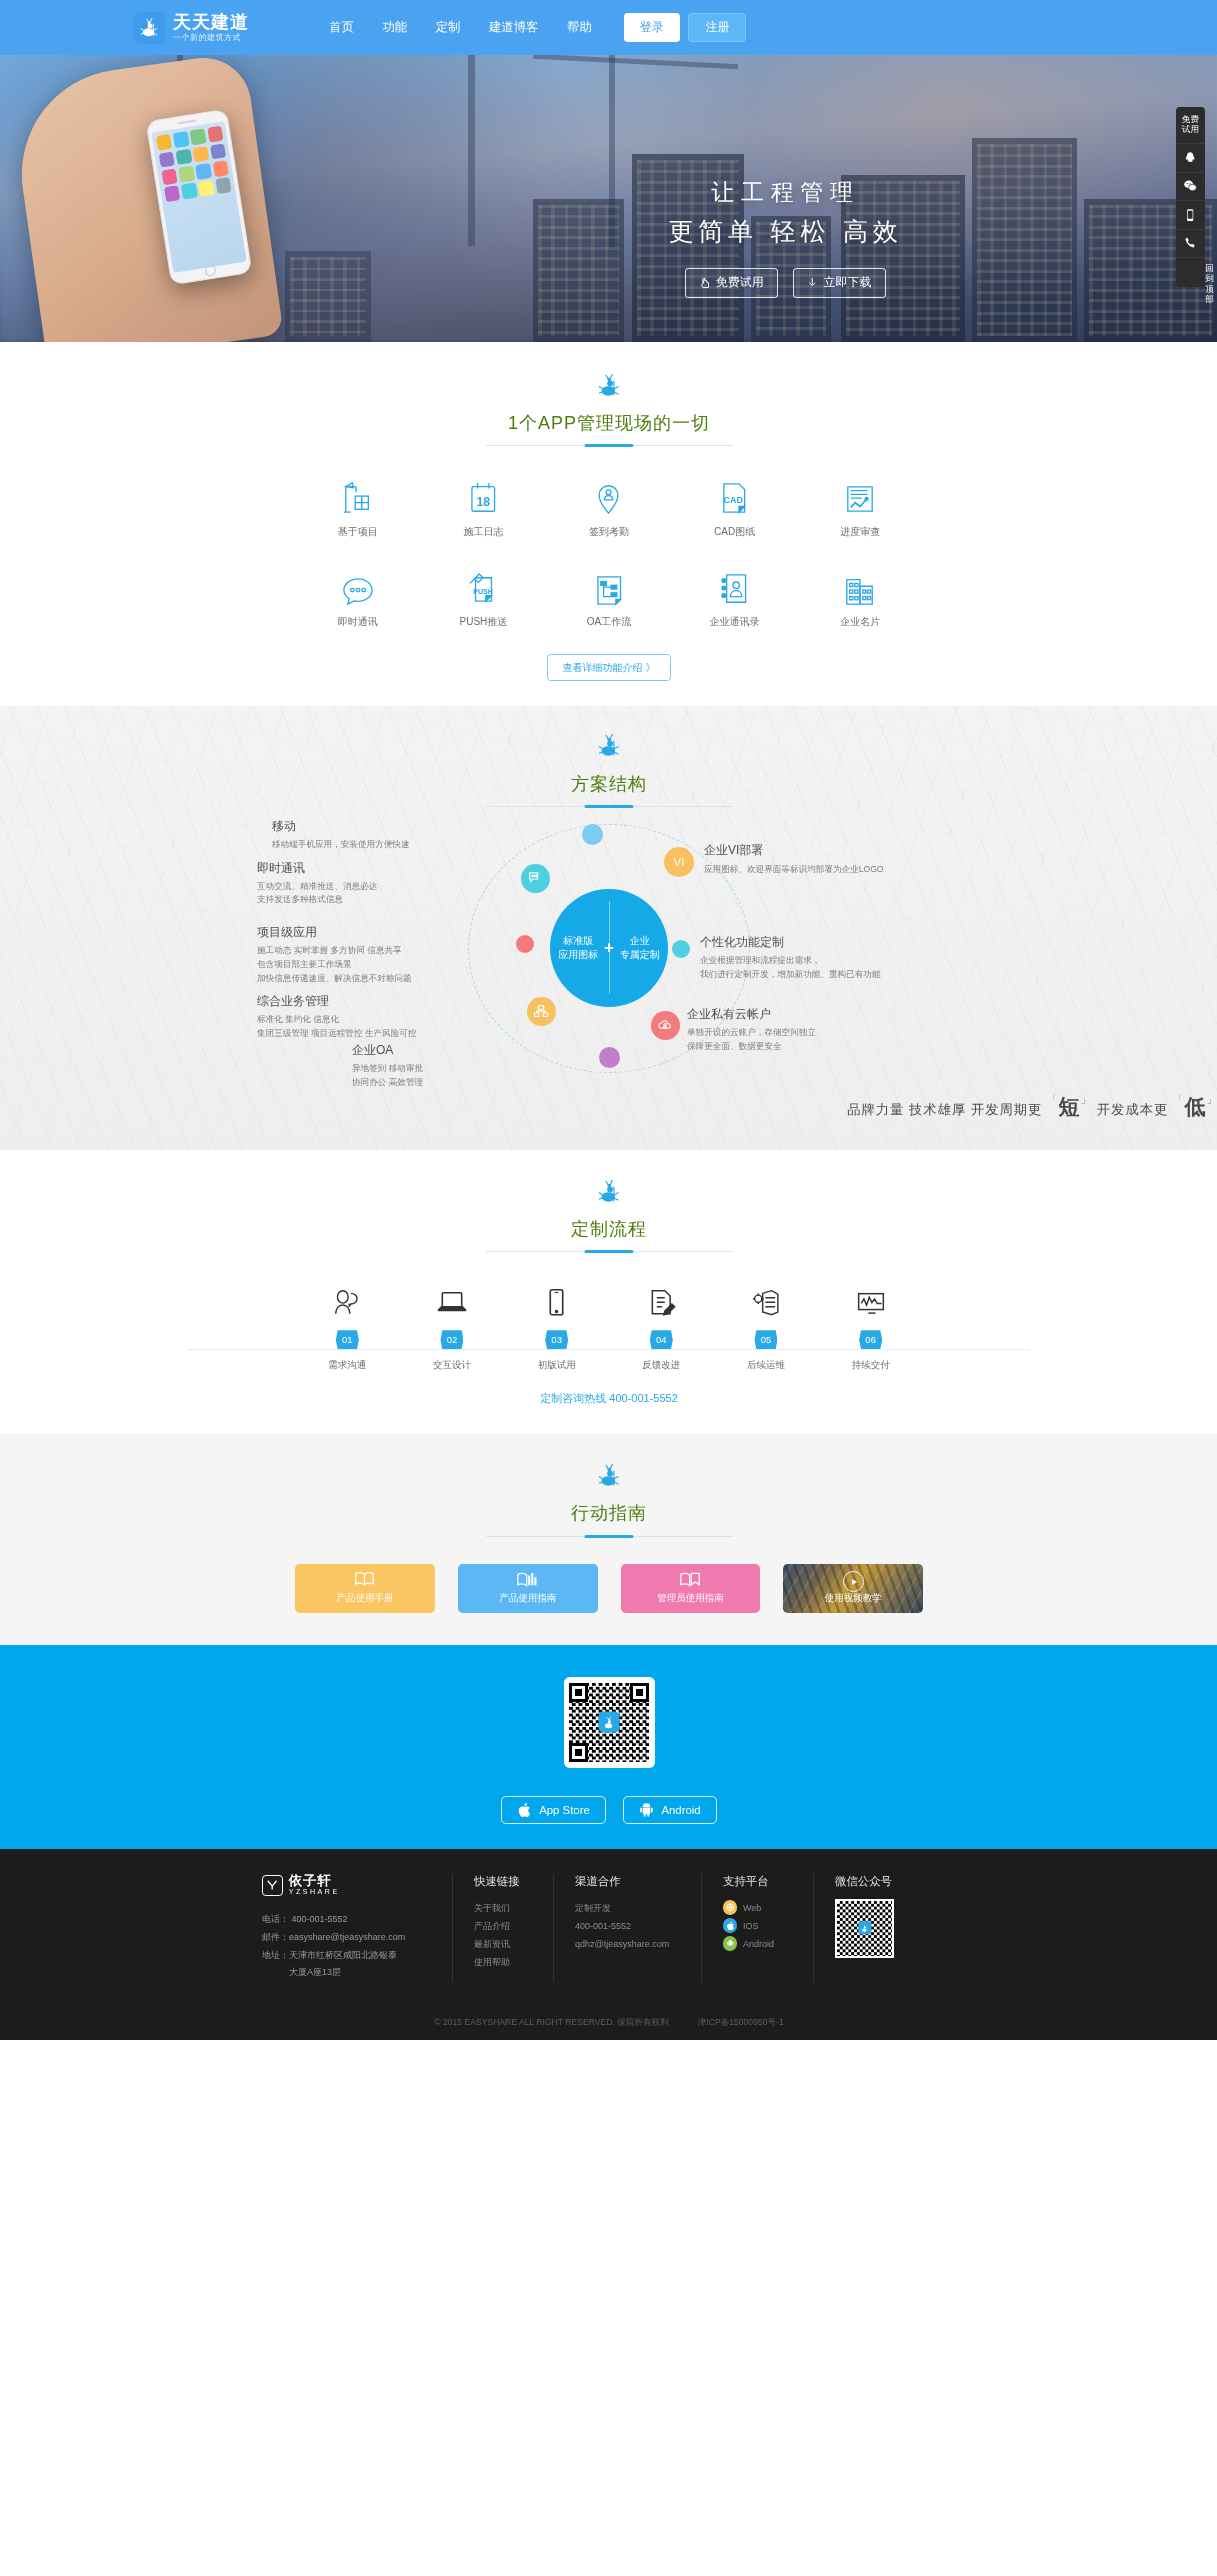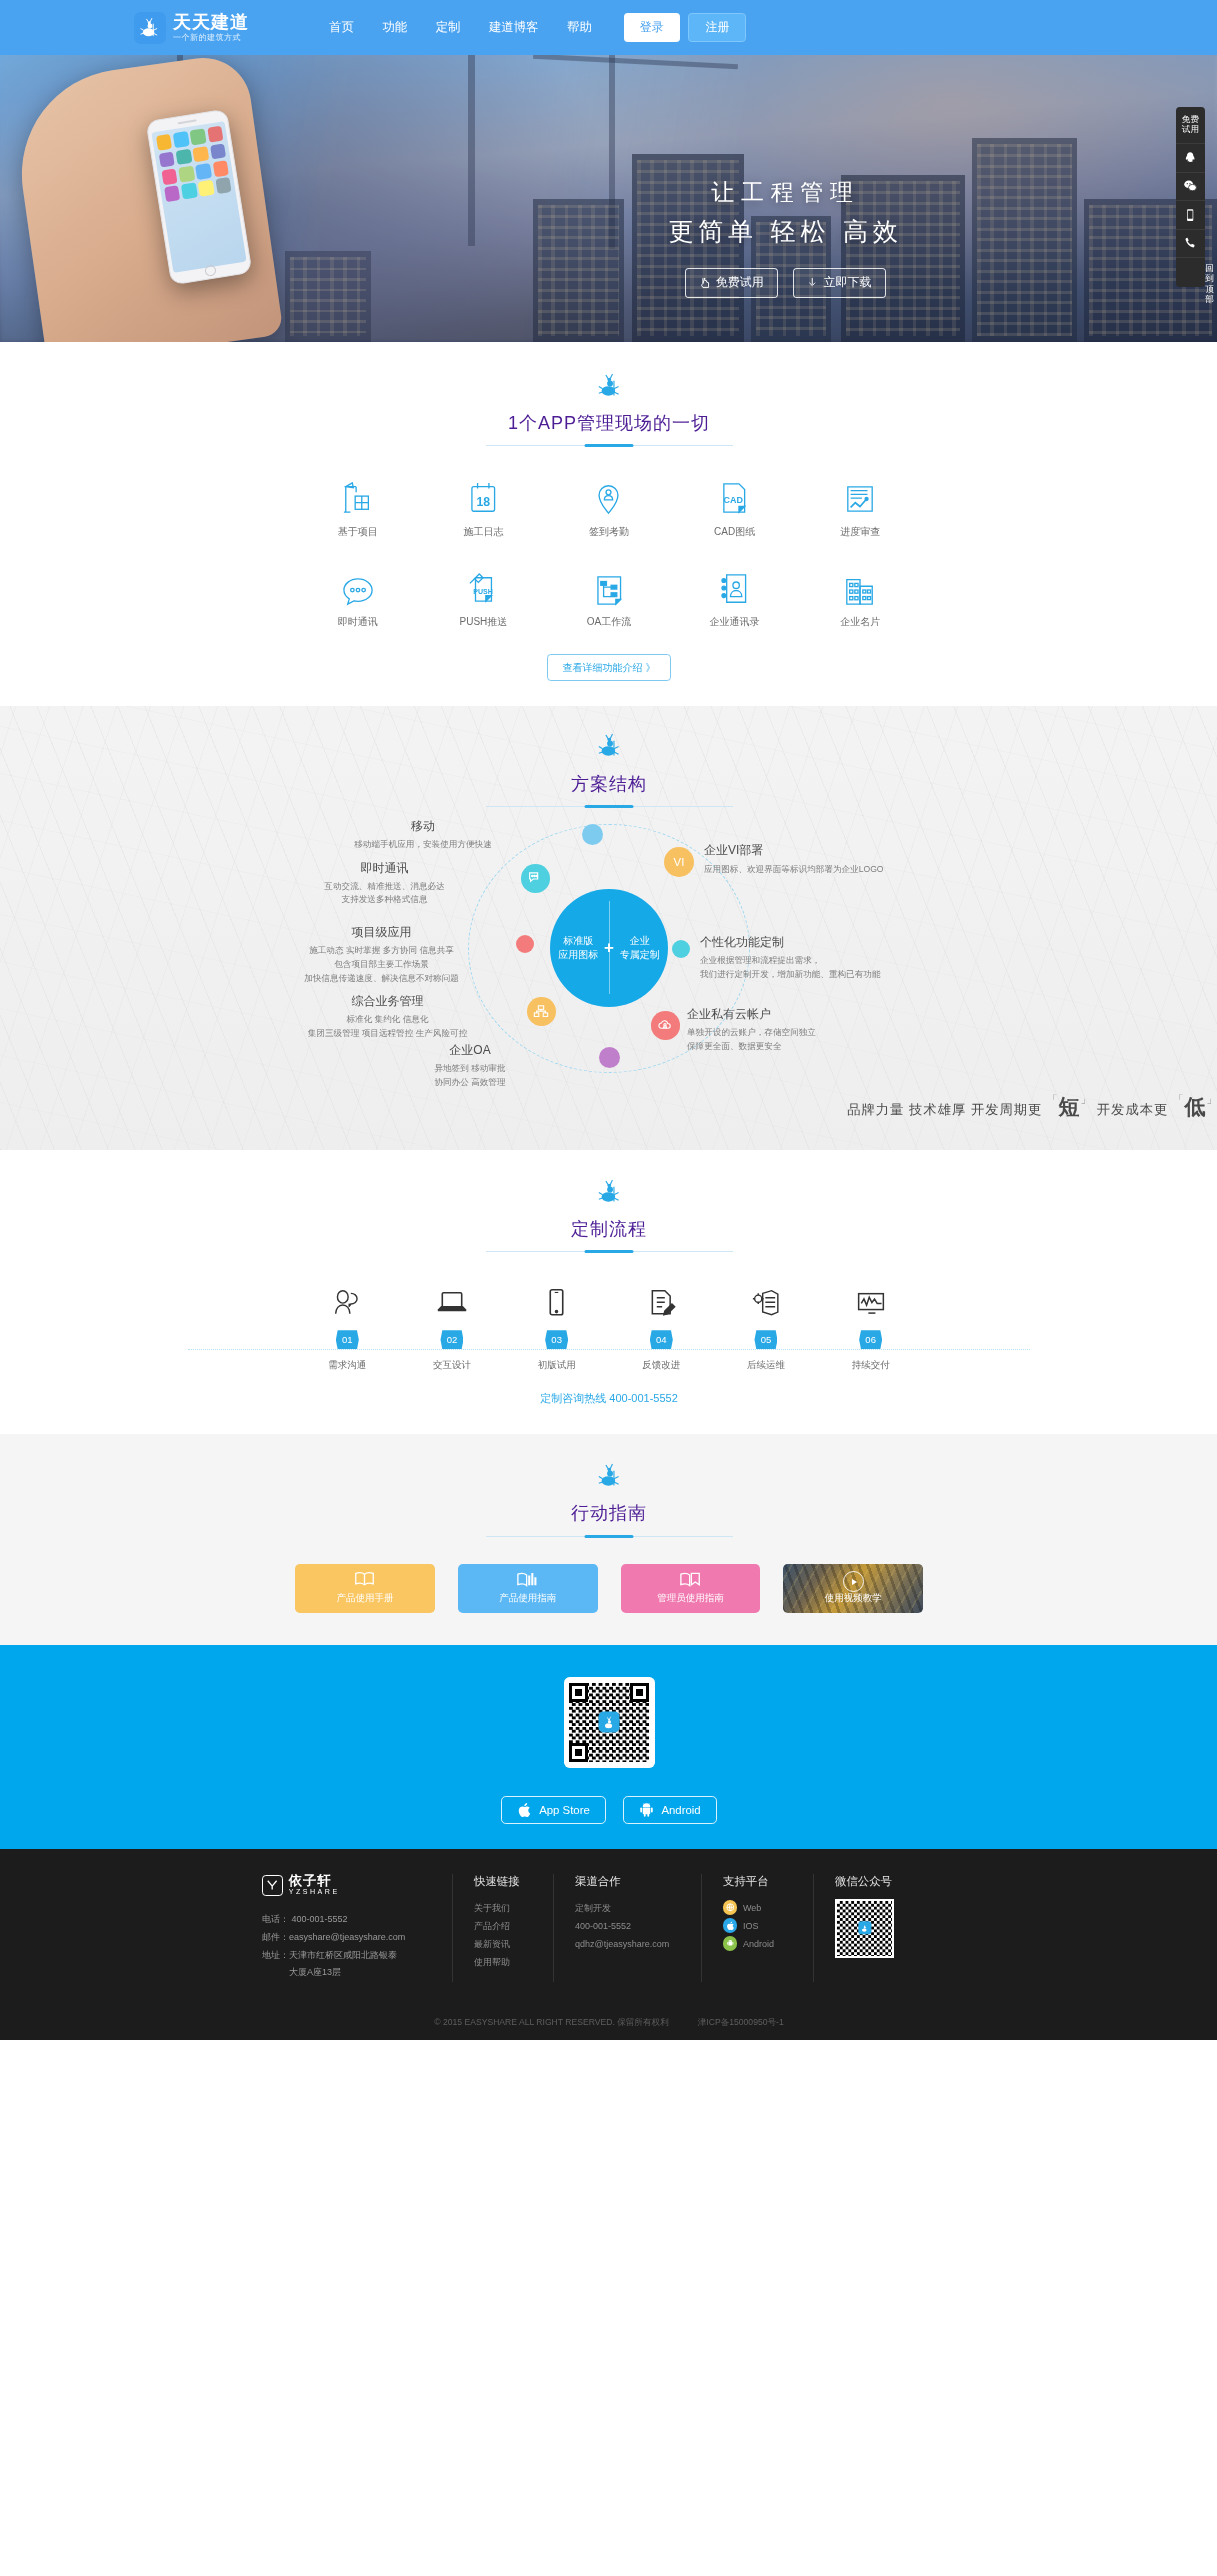--- a/index.html
+++ b/index.html
@@ -129,21 +129,21 @@
     display:flex; align-items:center; justify-content:center; cursor:pointer;
   }
   .dock-bottom {
     width:28.5px; height:30px; background:#2c2c2c; border-top:1px solid #3c3c3c;
     border-radius:0 0 3.8px 3.8px; color:#fff; font-size:8.6px; line-height:10.5px;
     text-align:center; padding-top:4.8px; cursor:pointer;padding-left:29px;
   }
 
   
   .sec-head { text-align:center; }
-  .sec-title { font-size:18px; color:#4c1d95; margin:8.6px 0 10.5px; letter-spacing:1px; }
+  .sec-title { font-size:18px; color:#4d7c0f; margin:8.6px 0 10.5px; letter-spacing:1px; }
   .sec-rule { width:247px; height:1px; background:#cfe6f5; margin:0 auto; position:relative; }
   .sec-rule::after {
     content:""; position:absolute; left:50%; top:-1px; transform:translateX(-50%);
     width:49px; height:2.9px; background:#29a8e6; border-radius:1.9px;
   }
 
   
   .features { padding:28.5px 0 25px; background:#fff; }
   .grid5 { width:628px; margin:27px auto 0; display:grid; grid-template-columns:repeat(5,1fr); row-gap:25px; }
   .feat { text-align:center; }
@@ -176,21 +176,21 @@
     position:absolute; left:293px; top:59px; width:118px; height:118px; border-radius:50%;
     background:#15a9e8; color:#fff; display:flex; align-items:center; justify-content:center;
     text-align:center; font-size:10px; line-height:1.45;
   }
   .core-col { padding:0 4.8px; }
   .core-plus { font-size:17px; font-weight:bold; padding:0 1px; }
   .core-sep { width:1px; height:93px; background:rgba(255,255,255,.45); position:absolute; left:50%; top:12.4px; }
   .node { position:absolute; border-radius:50%; display:flex; align-items:center; justify-content:center; }
   .nd-txt { position:absolute; font-size:8.6px; color:#7d7d7d; line-height:1.6; white-space:nowrap; }
   .nd-title { font-size:12px; color:#4d4d4d; display:block; margin-bottom:1.9px; }
-  .t-right { text-align:center; }
+  .t-right { text-align:left; }
   .sol-tag {
     text-align:right; margin-top:25px; font-size:13.3px; color:#4a4a4a;
     letter-spacing:1px; position:relative;
   }
   .sol-tag b { font-size:21px; font-weight:bold; }
   .sol-tag .brk { font-size:10.5px; color:#888; vertical-align:top; }
 
   
   .process { padding:27px 0 28.5px; background:#fff; }
   .steps { width:628px; margin:28.5px auto 0; position:relative; }

